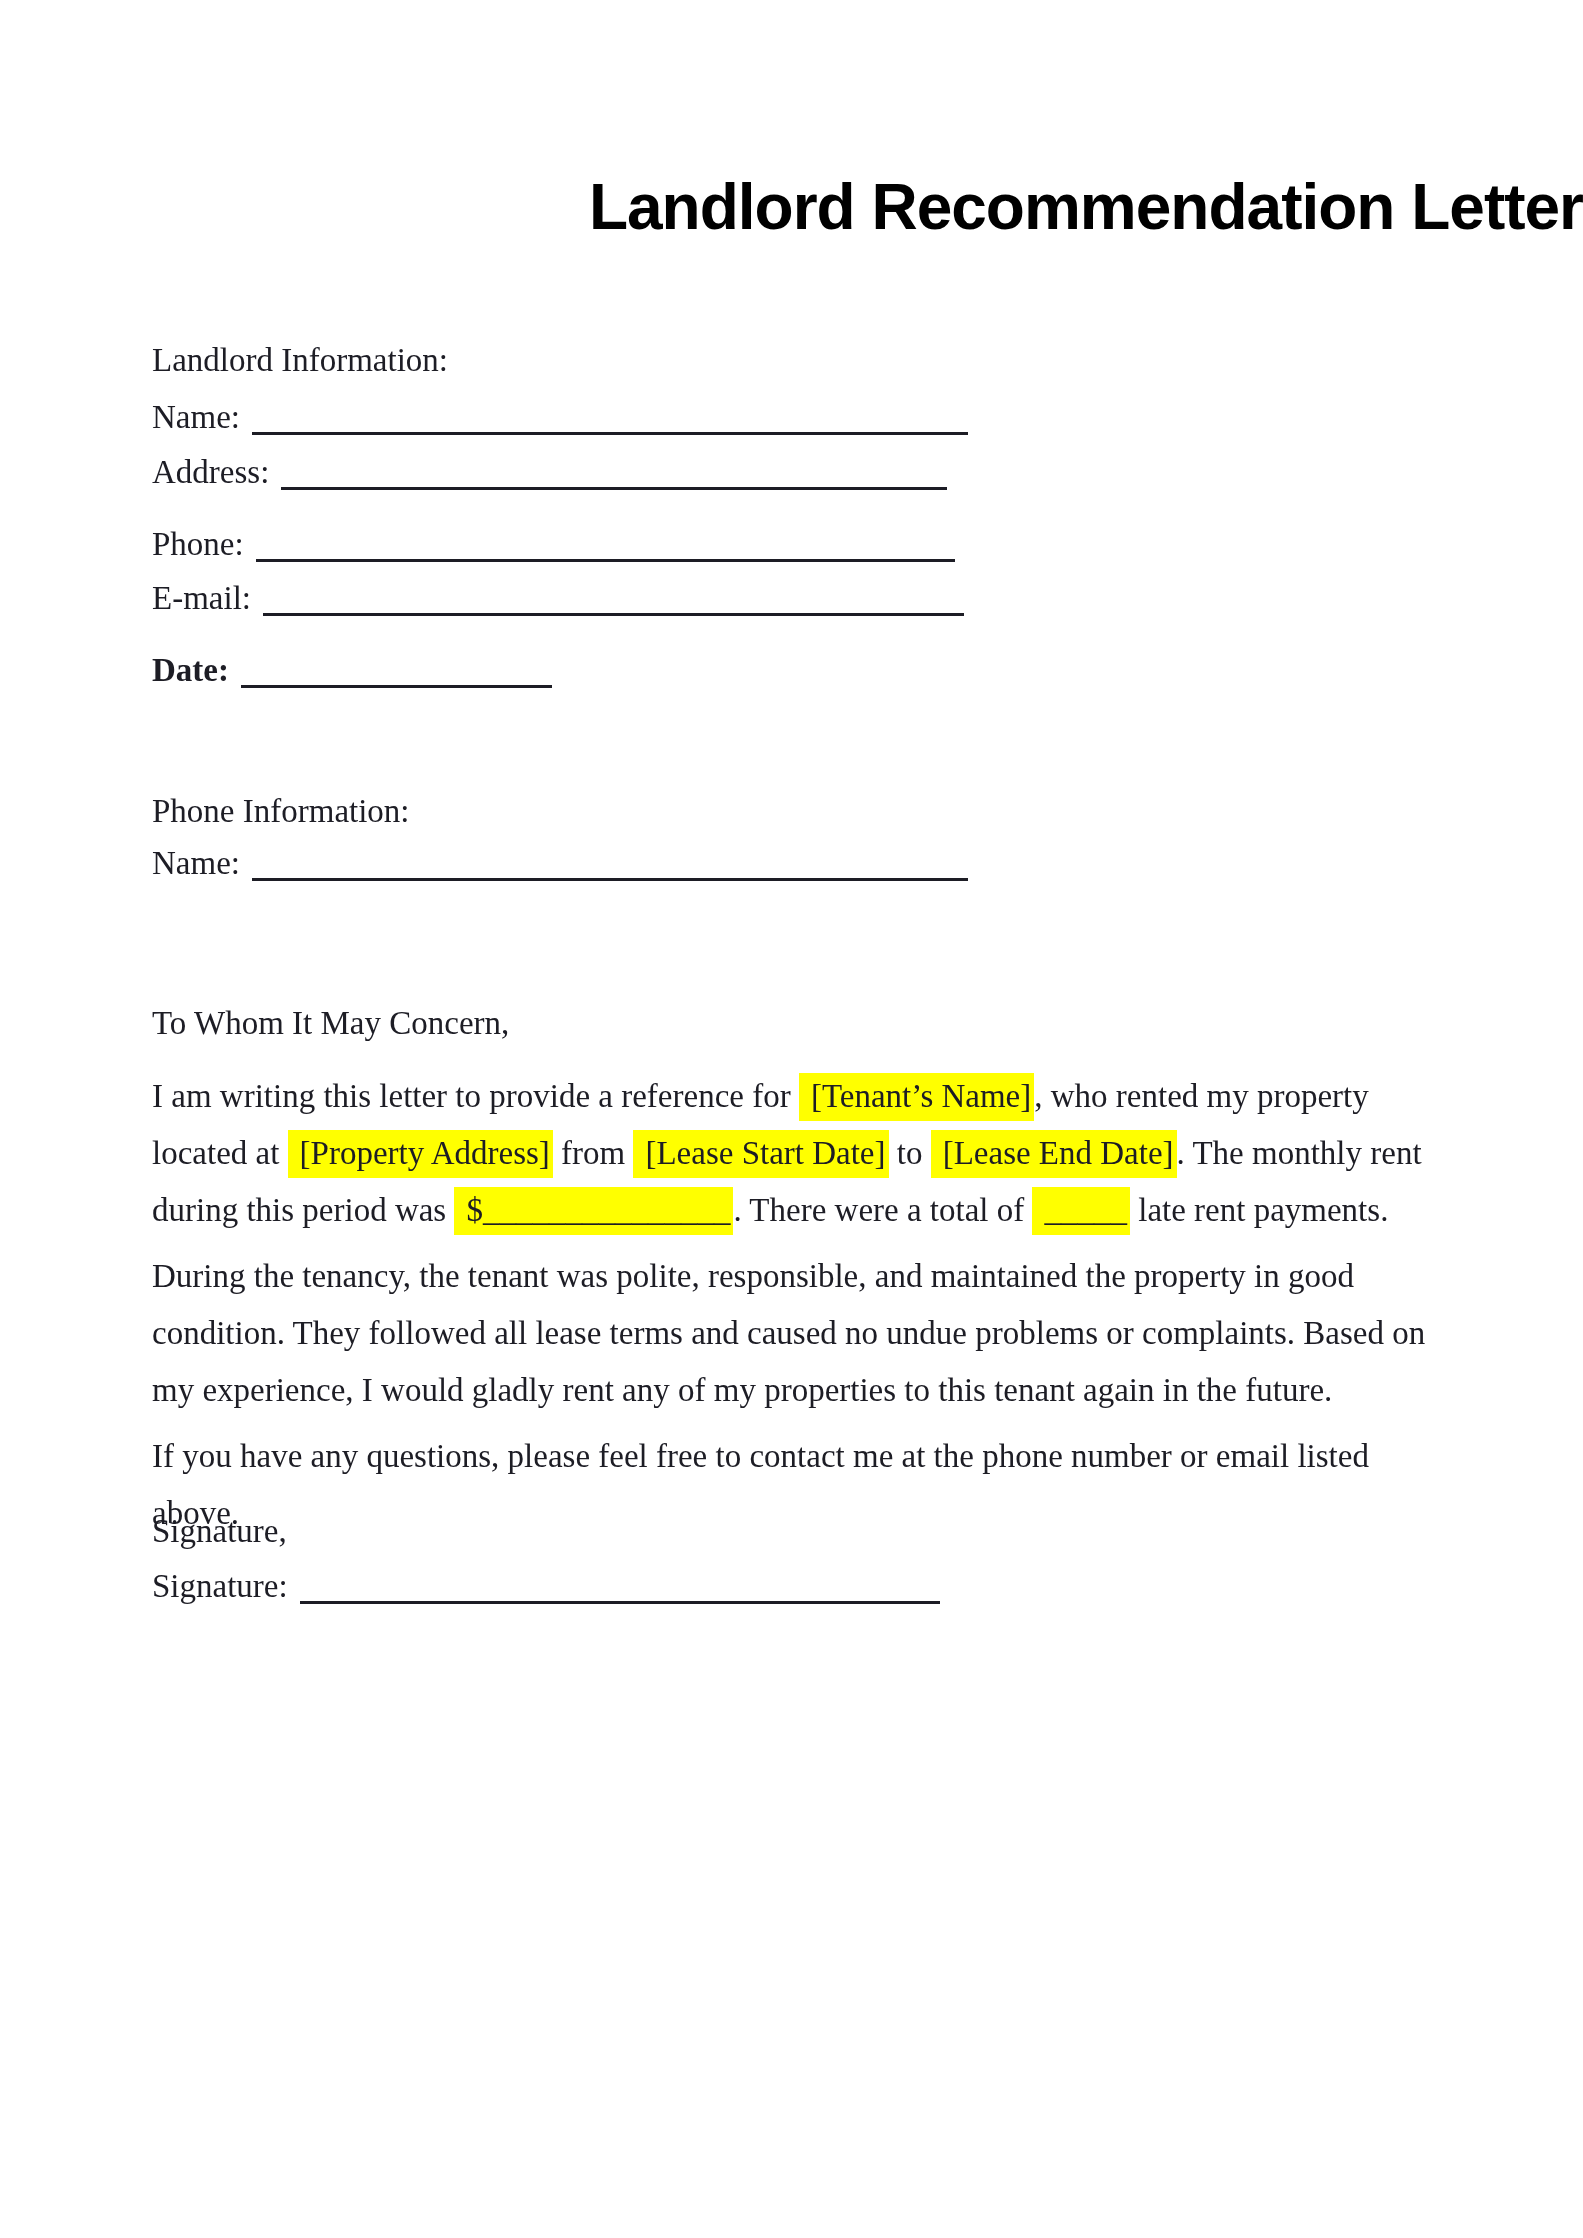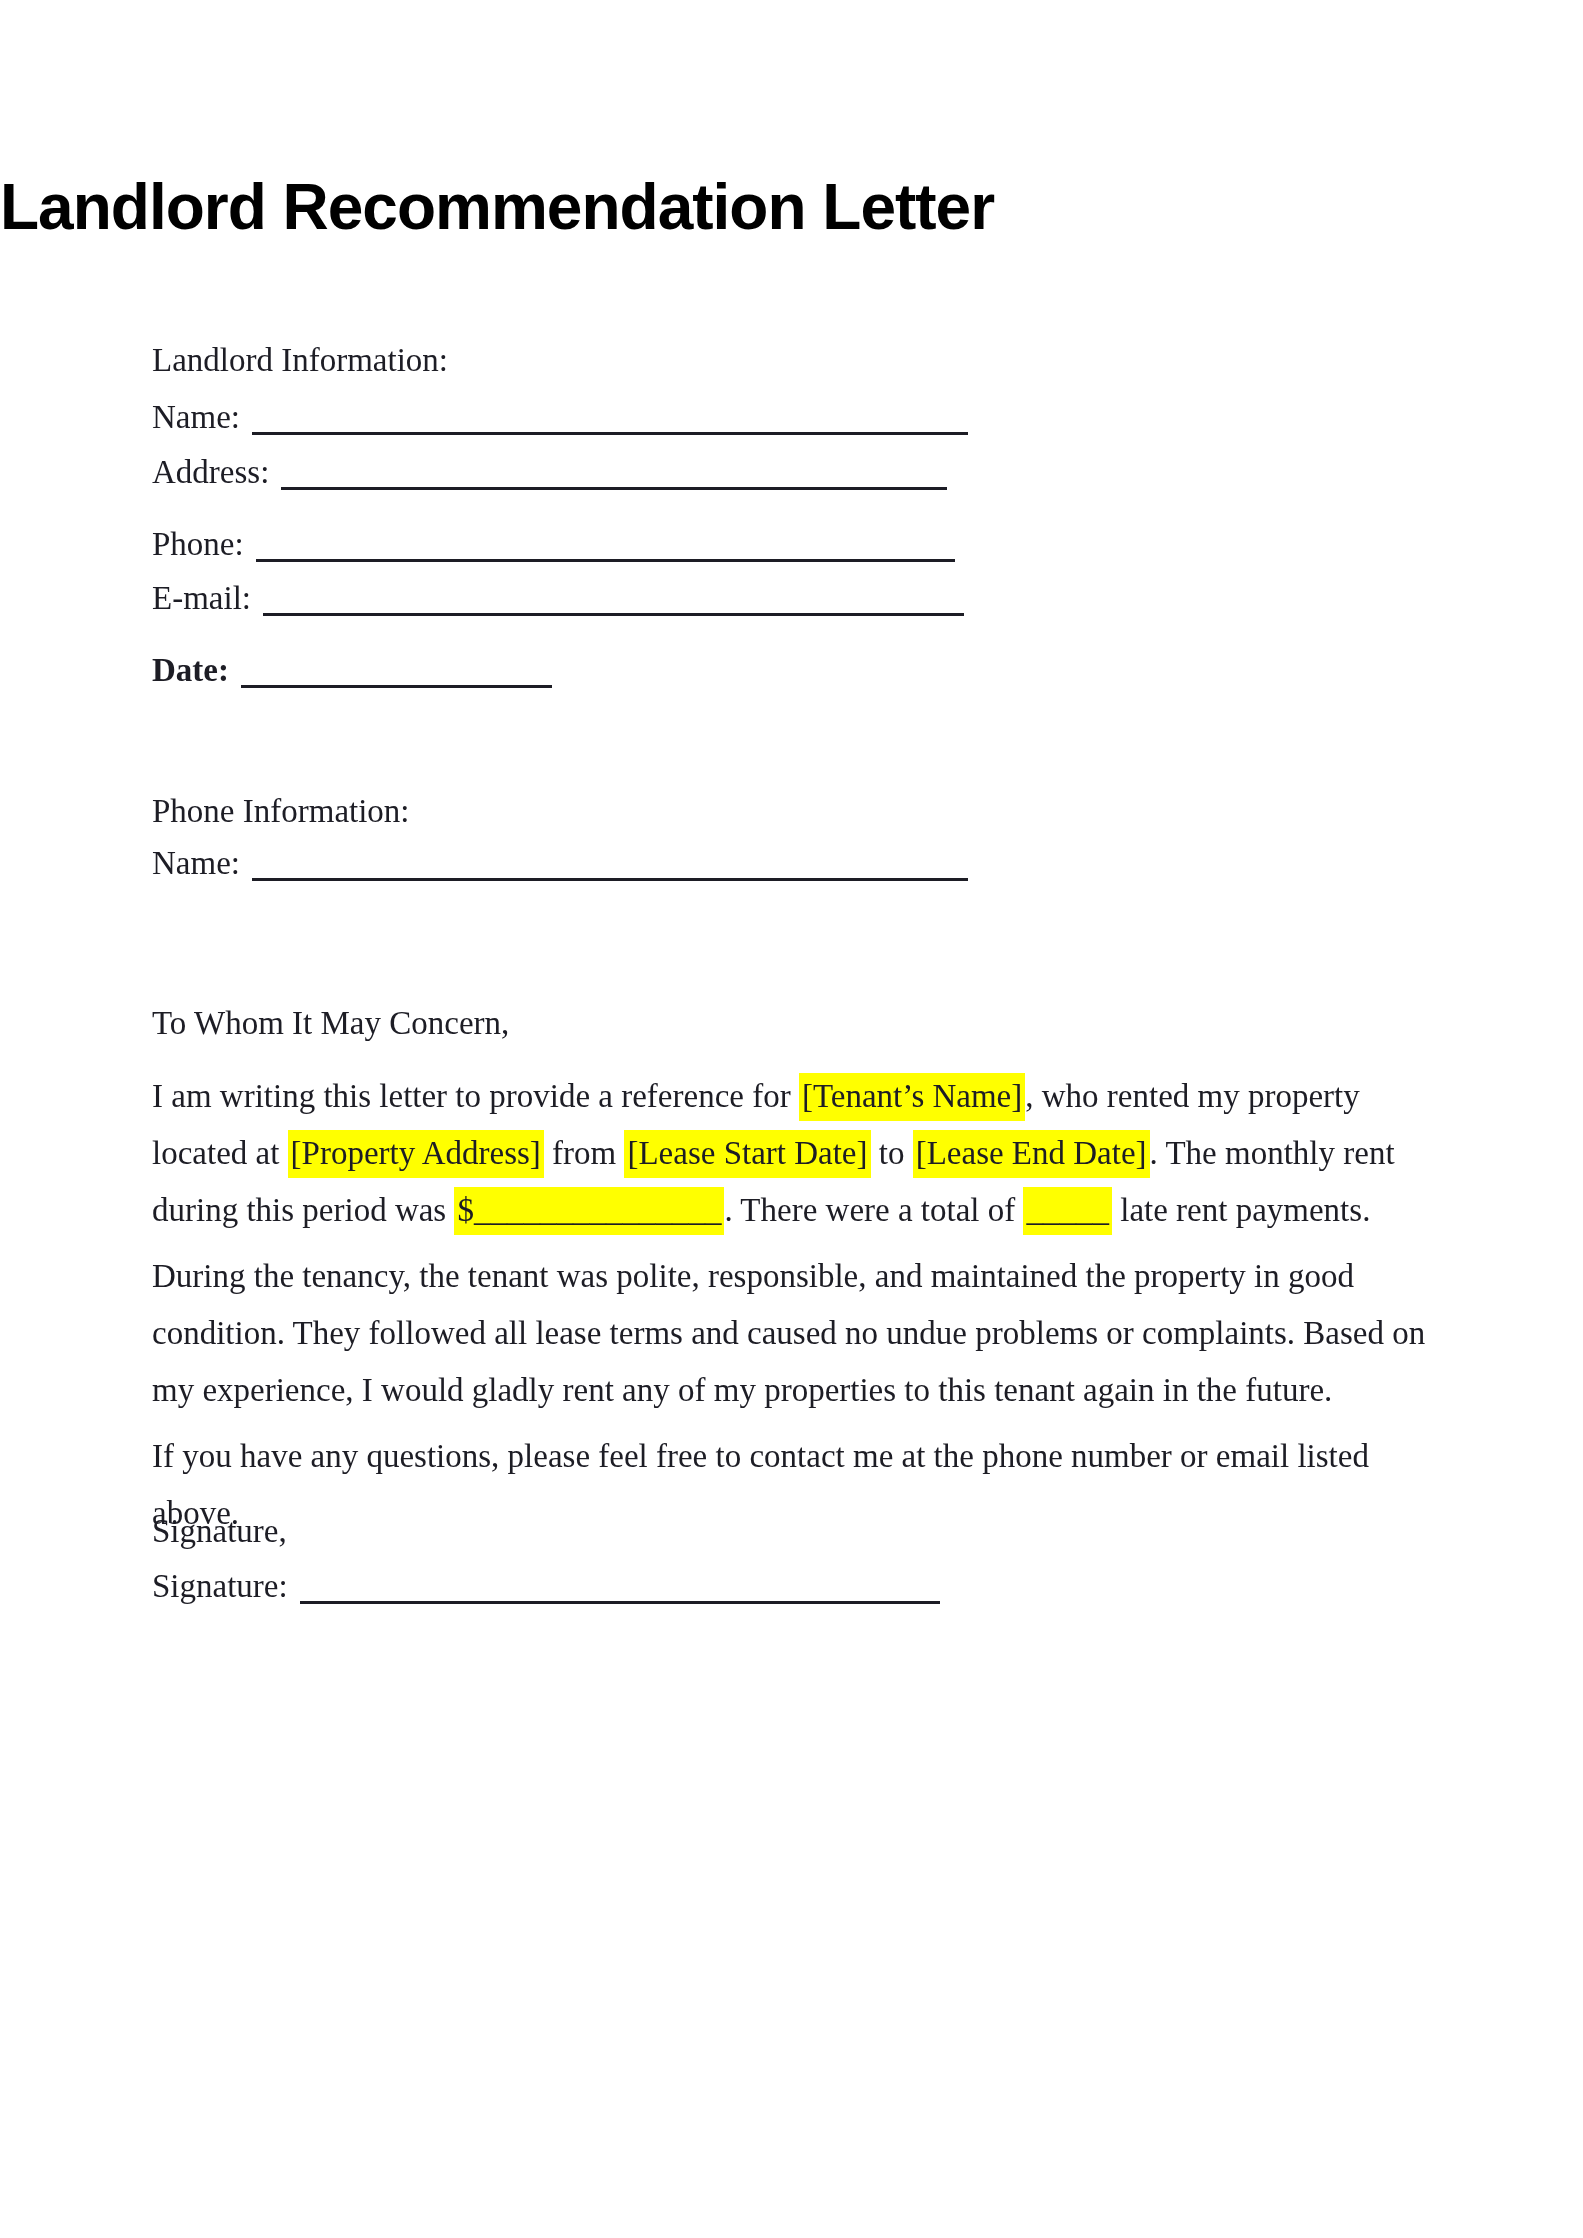--- a/index.html
+++ b/index.html
@@ -15,21 +15,21 @@
     font-family: "Liberation Serif", "DejaVu Serif", serif;
     color: var(--text-color, #1d1d25);
     overflow: hidden;
   }
   .doc-title {
     position: absolute;
     top: 172px;
     left: 0;
     width: 100%;
     margin: 0;
-    text-align: left;
+    text-align: right;
     font-family: "Liberation Sans", "DejaVu Sans", sans-serif;
     font-weight: bold;
     font-size: 64px;
     line-height: 70px;
     letter-spacing: -1px;
     color: var(--title-color, #000000);
     white-space: nowrap;
   }
   .row {
     position: absolute;
@@ -60,21 +60,21 @@
     position: absolute;
     left: 152px;
     width: 1300px;
     margin: 0;
     font-size: 33px;
     line-height: 57px;
     text-align: left;
   }
   .hl {
     background: var(--hl-color, #ffff00);
-    padding: 5px 3px 7px 3px;
+    padding: 5px 3px 7px 12px;
   }
 </style>
 </head>
 <body>
 
 <div class="page">
 
   <h1 class="doc-title">Landlord Recommendation Letter</h1>
 
   <div class="row heading" style="top:332px">Landlord Information:</div>

